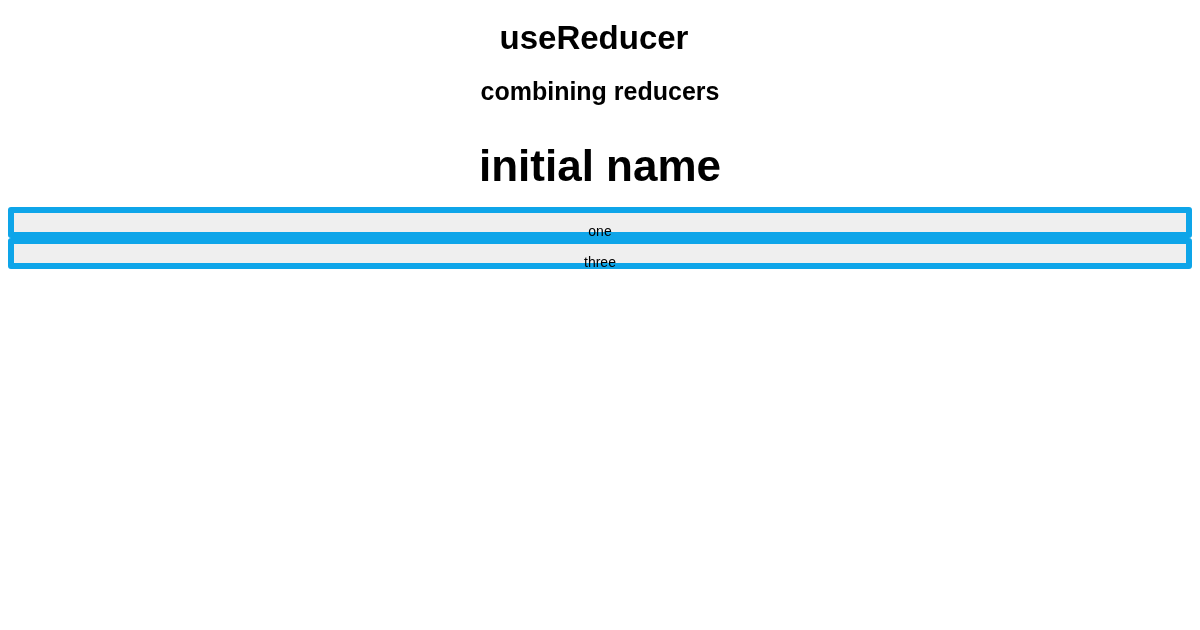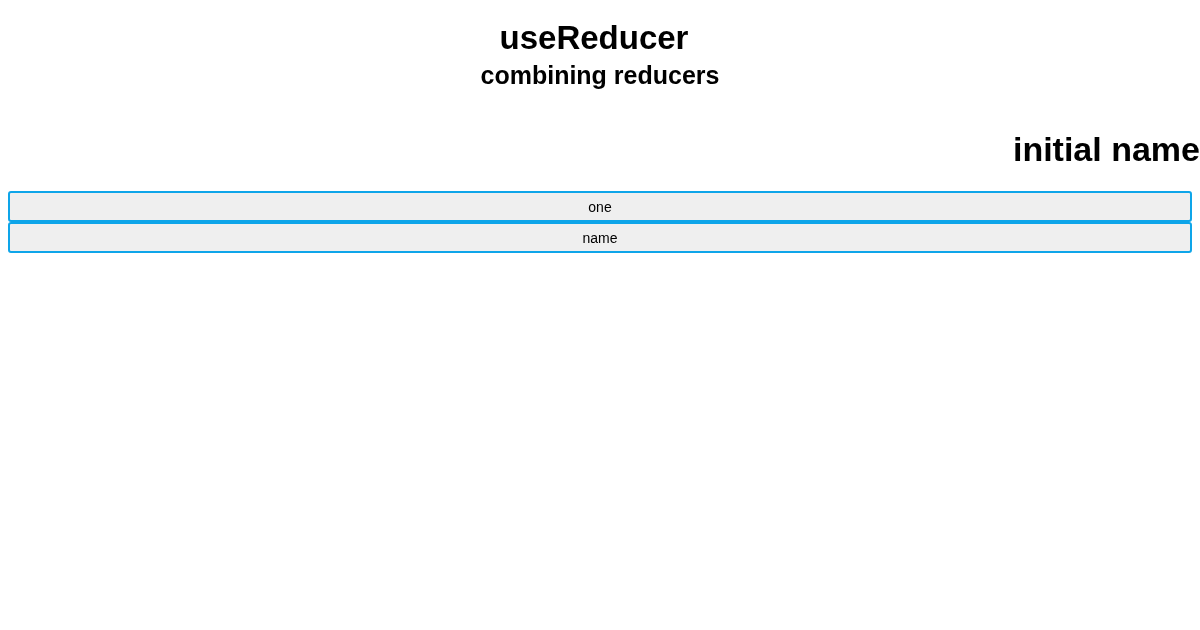--- a/index.html
+++ b/index.html
@@ -23,40 +23,39 @@
       color: #000000;
     }
     .app-title {
       font-size: 33px;
       line-height: 38px;
       margin: 19px 12px 0 0;
     }
     .app-subtitle {
       font-size: 25px;
       line-height: 29px;
-      margin: 4px 0 0 0;
+      margin: 20px 0 0 0;
       text-align: center;
     }
     .section-heading {
-      font-size: 34px;
+      font-size: 44px;
       line-height: 39px;
-      text-align: right;
     }
     .name-heading { margin: 40px 0 0 0; }
     .box-heading  { margin: 45px 0 0 0; }
     .button-list {
       margin: 22px 8px 0 8px;
     }
     .box-button {
       display: block;
       width: 100%;
       height: 31px;
-      padding: 0;
+      padding: 8px;
       background: #efefef;
-      border: 2px solid #0ea5e9;
+      border: 6px solid #0ea5e9;
       border-radius: 3px;
       font-family: inherit;
       font-size: 14px;
       line-height: 20px;
       color: #000000;
       text-align: center;
       cursor: pointer;
     }
   </style>
 </head>
@@ -66,16 +65,16 @@
 
   <h1 class="app-title">useReducer</h1>
 
   <h2 class="app-subtitle">combining reducers</h2>
 
   <h1 class="section-heading name-heading">initial name</h1>
 
 
   <div class="button-list">
     <button class="box-button">one</button>
-    <button class="box-button">name</button>
+    <button class="box-button">three</button>
   </div>
 
 </div>
 
 </body></html>

